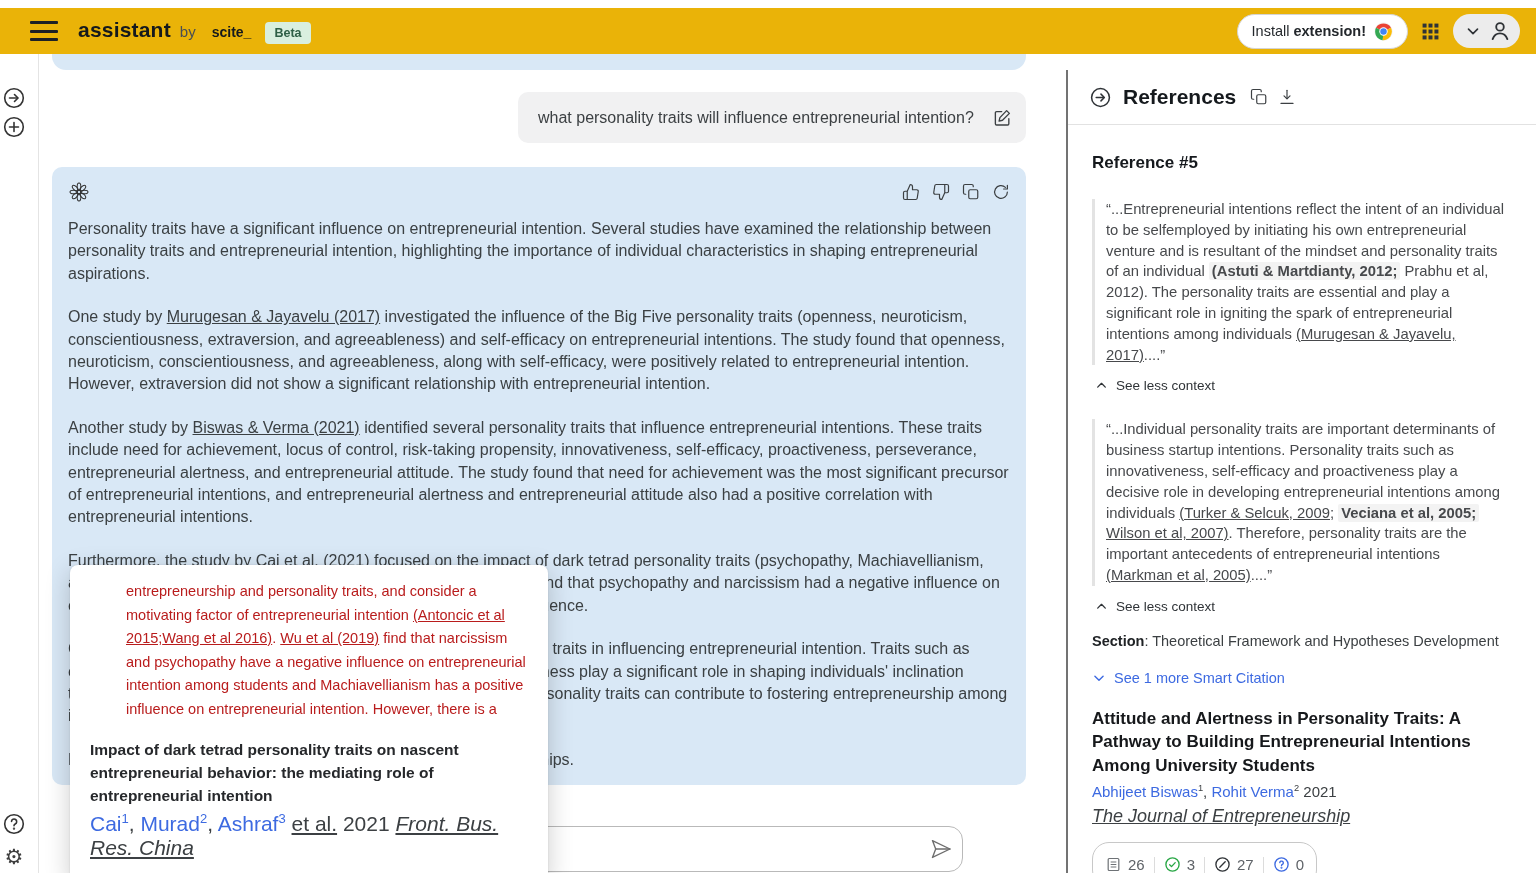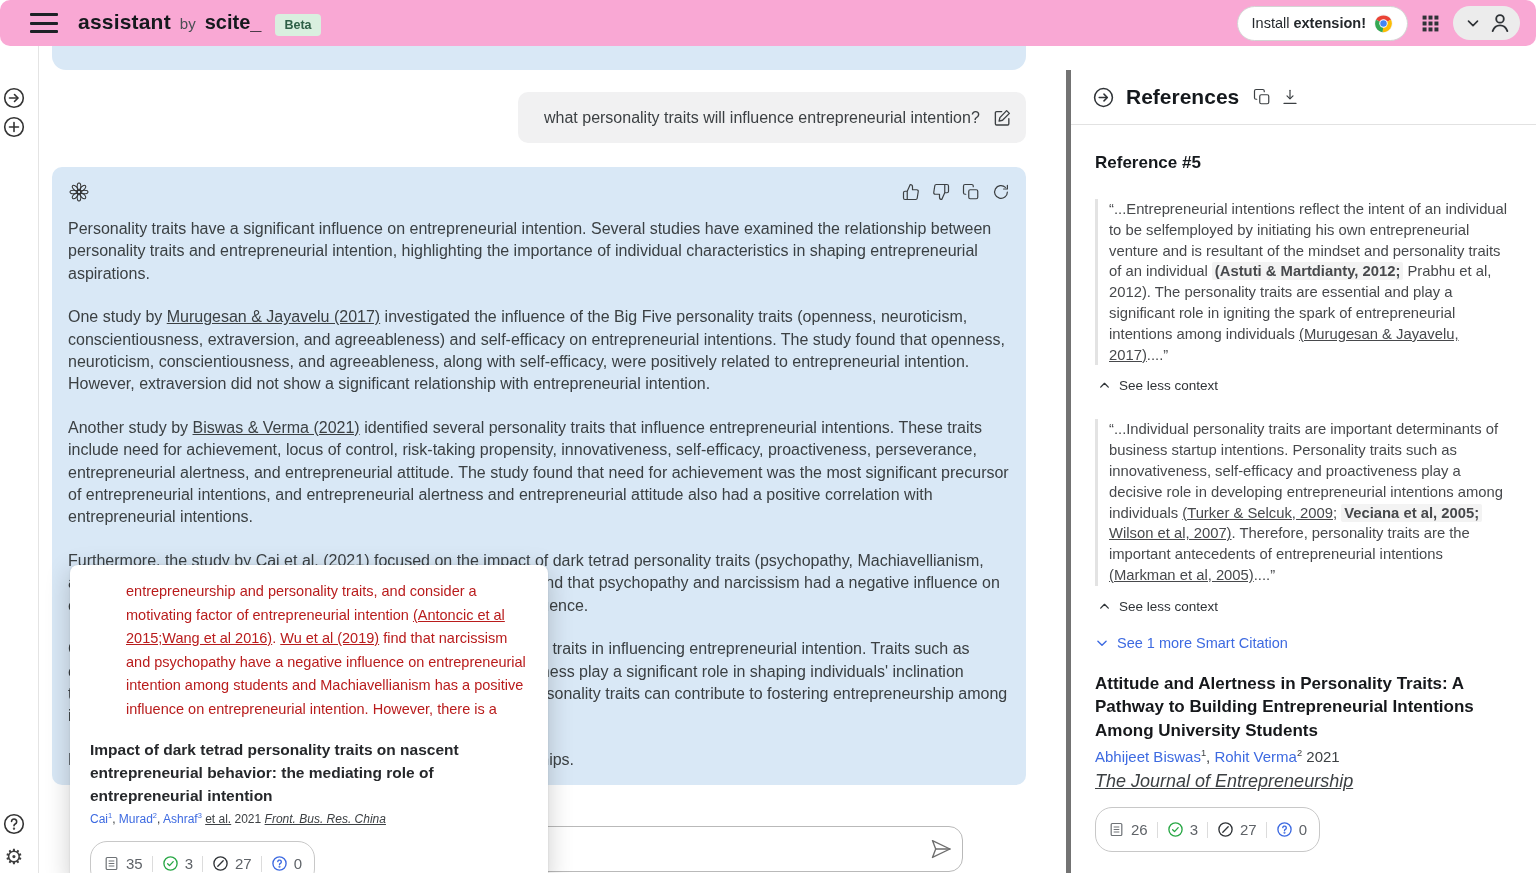--- a/index.html
+++ b/index.html
@@ -1,28 +1,28 @@
 <!DOCTYPE html>
 <html><head>
 <meta charset="utf-8">
 <style>
   html,body{margin:0;padding:0;background:#fff;}
   .screen{position:relative;width:1536px;height:873px;background:#fff;overflow:hidden;
           font-family:"Liberation Sans",sans-serif;color:#333;}
 
   
-  .topbar{position:absolute;top:0;left:0;right:0;height:46px;display:flex;align-items:center;
-          padding:0 16px;box-sizing:border-box;background:#f9a8d4;z-index:7;border-radius:10px;}
+  .topbar{position:absolute;top:8px;left:0;right:0;height:46px;display:flex;align-items:center;
+          padding:0 16px;box-sizing:border-box;background:#eab308;z-index:7;}
   .hamburger{width:28px;height:20px;display:flex;flex-direction:column;justify-content:space-between;
              margin-left:14px;cursor:pointer;}
   .hamburger span{display:block;height:3px;background:#1d2125;border-radius:1px;}
   .brand{display:flex;align-items:baseline;margin-left:20px;}
   .app-name{font-size:21px;font-weight:700;color:#15191d;letter-spacing:.2px;}
   .by{font-size:15px;color:#4a4f54;margin-left:9px;}
-  .brand-scite{font-size:20px;font-weight:700;color:#15191d;margin-left:9px;text-align:right;}
+  .brand-scite{font-size:14px;font-weight:700;color:#15191d;margin-left:16px;text-align:right;}
   .beta{background:#d9efdf;color:#2e5f46;font-size:12.5px;font-weight:700;padding:4px 9px;
         border-radius:4px;margin-left:14px;}
   .topbar-right{margin-left:auto;display:flex;align-items:center;gap:13px;}
   .install{display:flex;align-items:center;gap:8px;border:1px solid #d4d4d4;border-radius:20px;
            padding:7px 14px;font-size:14.5px;color:#24282c;background:#fff;cursor:pointer;}
   .install b{font-weight:700;}
   .grid-icon{cursor:pointer;display:flex;}
   .account{display:flex;align-items:center;gap:5px;background:#ececec;border-radius:20px;
            padding:4px 7px 4px 11px;cursor:pointer;}
 
@@ -30,21 +30,21 @@
   .rail{position:absolute;top:46px;left:0;width:38px;bottom:0;border-right:1px solid #e4e4e4;
         background:#fff;z-index:4;}
   .rail .icn{position:absolute;left:2px;width:24px;height:24px;cursor:pointer;}
   .rail .gear-char{font-size:21px;color:#3f3f3f;line-height:24px;text-align:center;width:24px;}
 
   
   .prev-bubble{position:absolute;left:52px;top:46px;width:974px;height:24px;background:#d9e8f6;
                border-radius:0 0 14px 14px;}
   .q-bubble{position:absolute;left:518px;top:92px;width:508px;height:51px;background:#f1f1f2;
             border-radius:10px;display:flex;align-items:center;box-sizing:border-box;
-            padding:0 14px 0 26px;gap:12px;}
+            padding:0 14px 0 20px;gap:12px;}
   .q-text{font-size:16px;color:#3c4043;flex:1;}
   .edit-btn{display:flex;cursor:pointer;}
 
   .a-bubble{position:absolute;left:52px;top:167px;width:974px;height:618px;background:#d9e8f6;
             border-radius:10px;box-sizing:border-box;padding:13px 16px;overflow:hidden;}
   .a-head{display:flex;align-items:center;height:24px;}
   .a-actions{margin-left:auto;display:flex;gap:12px;}
   .a-actions svg{cursor:pointer;}
   .a-body p{margin:21px 0 0;font-size:16px;line-height:22.4px;color:#3b4043;}
   .a-body p:first-child{margin-top:14px;}
@@ -55,31 +55,31 @@
   .input-box input{flex:1;border:none;outline:none;font-size:15px;font-family:inherit;color:#333;background:transparent;}
   .send-btn{margin-left:auto;display:flex;cursor:pointer;}
   .send-btn svg{transform:rotate(45deg);}
 
   
   .tooltip{position:absolute;left:70px;top:565px;width:478px;height:318px;background:#fff;
            border-radius:8px;box-shadow:0 6px 26px rgba(0,0,0,.20),0 0 2px rgba(0,0,0,.12);
            z-index:6;box-sizing:border-box;padding:15px 20px 12px;}
   .tt-context{font-size:14.5px;line-height:23.6px;color:#b91c1c;height:144px;overflow:hidden;margin-left:36px;}
   .tt-title{margin-top:14px;font-size:15.5px;font-weight:700;line-height:23px;color:#26282b;}
-  .tt-authors{margin-top:4px;font-size:12px;color:#3c4043;}
+  .tt-authors{margin-top:4px;font-size:21px;color:#3c4043;}
 
   
   .pill{display:inline-flex;align-items:center;gap:9px;border:1px solid #c8c8c8;border-radius:17px;
         padding:13px 12px;margin-top:15px;background:#fff;}
   .pill .grp{display:inline-flex;align-items:center;gap:6px;}
   .pill .num{font-size:15px;color:#5f6368;}
   .pill .sep{width:1px;height:16px;background:#dcdcdc;}
 
   
-  .right{position:absolute;left:1066px;top:70px;right:0;bottom:0;border-left:5px solid #737373;background:#fff;}
+  .right{position:absolute;left:1066px;top:70px;right:0;bottom:0;border-left:2px solid #737373;background:#fff;}
   .rp-header{height:54px;border-bottom:1px solid #e2e2e2;display:flex;align-items:center;
              padding-left:21px;gap:11px;}
   .rp-title{font-size:21px;font-weight:700;color:#15191d;}
   .rp-hicons{display:flex;gap:10px;margin-left:3px;}
   .rp-hicons svg{cursor:pointer;}
   .rp-body{padding:24px 26px 0 24px;}
   .ref-heading{font-size:17px;font-weight:700;color:#15191d;margin:4px 0 0;}
   .quote{margin-top:26px;border-left:3px solid #e3e3e3;padding-left:11px;font-size:14.8px;
          line-height:20.8px;color:#47494c;}
   .see-less{margin-top:13px;display:flex;align-items:center;gap:8px;font-size:13.5px;color:#2f3337;
@@ -324,20 +324,23 @@
       </div>
 
       <div class="quote"><span class="seg-p">“...Individual personality traits are important determinants of business startup intentions. Personality traits such as innovativeness, self-efficacy and proactiveness play a decisive role in developing entrepreneurial intentions among individuals </span><span class="seg-u">(Turker &amp; Selcuk, 2009</span><span class="seg-p">; </span><span class="seg-hl">Veciana et al, 2005;</span><span class="seg-p"> </span><span class="seg-u">Wilson et al, 2007)</span><span class="seg-p">. Therefore, personality traits are the important antecedents of entrepreneurial intentions </span><span class="seg-u">(Markman et al, 2005)</span><span class="seg-p">....”</span></div>
       <div class="see-less">
         <svg width="13" height="13" viewBox="0 0 24 24" fill="none" stroke="#2f3337" stroke-width="2.4" stroke-linecap="round" stroke-linejoin="round">
             <path d="M5 15l7-7 7 7"></path>
           </svg>
         <span>See less context</span>
       </div>
 
+      <div class="section-line">
+        <b>Section</b><span>: Theoretical Framework and Hypotheses Development</span>
+      </div>
 
       <div class="smart">
         <svg width="14" height="14" viewBox="0 0 24 24" fill="none" stroke="#3d6ae1" stroke-width="2.4" stroke-linecap="round" stroke-linejoin="round">
             <path d="M5 9l7 7 7-7"></path>
           </svg>
         <span>See 1 more Smart Citation</span>
       </div>
 
       <div class="p-title">Attitude and Alertness in Personality Traits: A Pathway to Building Entrepreneurial Intentions Among University Students</div>
       <div class="p-authors"><span class="seg-blue">Abhijeet Biswas</span><span class="seg-sup">1</span><span class="seg-p">, </span><span class="seg-blue">Rohit Verma</span><span class="seg-sup">2</span><span class="seg-p"> 2021</span></div>

